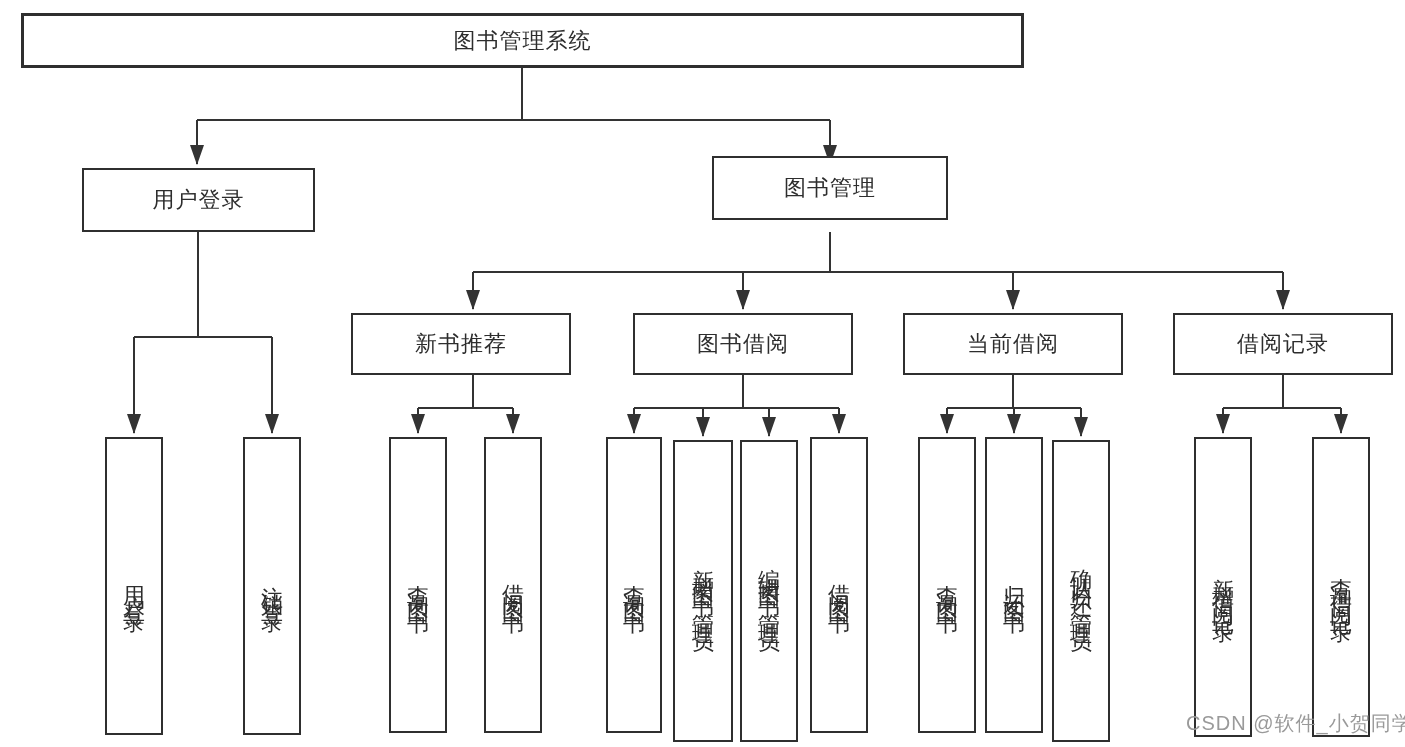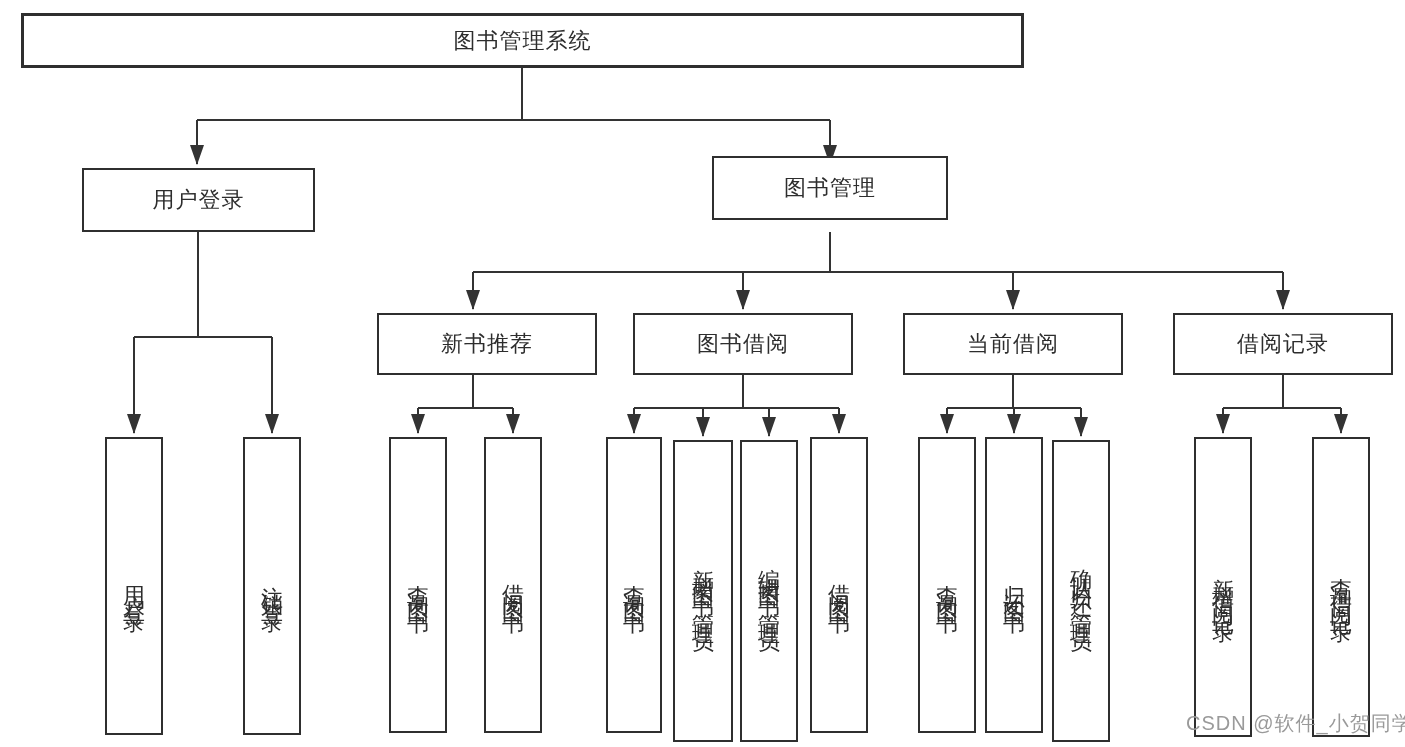--- a/index.html
+++ b/index.html
@@ -94,21 +94,21 @@
       <path d="M1223,408 V433" marker-end="url(#arrow)"></path>
       <path d="M1341,408 V433" marker-end="url(#arrow)"></path>
     </g>
   </svg>
 
   <div class="node root" style="left:21px;top:13px;width:1003px;height:55px;">图书管理系统</div>
 
   <div class="node" style="left:82px;top:168px;width:233px;height:64px;">用户登录</div>
   <div class="node" style="left:712px;top:156px;width:236px;height:64px;">图书管理</div>
 
-  <div class="node" style="left:377px;top:313px;width:220px;height:62px;">新书推荐</div>
+  <div class="node" style="left:351px;top:313px;width:220px;height:62px;">新书推荐</div>
   <div class="node" style="left:903px;top:313px;width:220px;height:62px;">当前借阅</div>
   <div class="node" style="left:633px;top:313px;width:220px;height:62px;">图书借阅</div>
   <div class="node" style="left:1173px;top:313px;width:220px;height:62px;">借阅记录</div>
 
   <div class="node vnode" style="left:105px;top:437px;width:58px;height:298px;">
     <span>用户登录</span>
   </div>
   <div class="node vnode" style="left:243px;top:437px;width:58px;height:298px;">
     <span>注销登录</span>
   </div>

